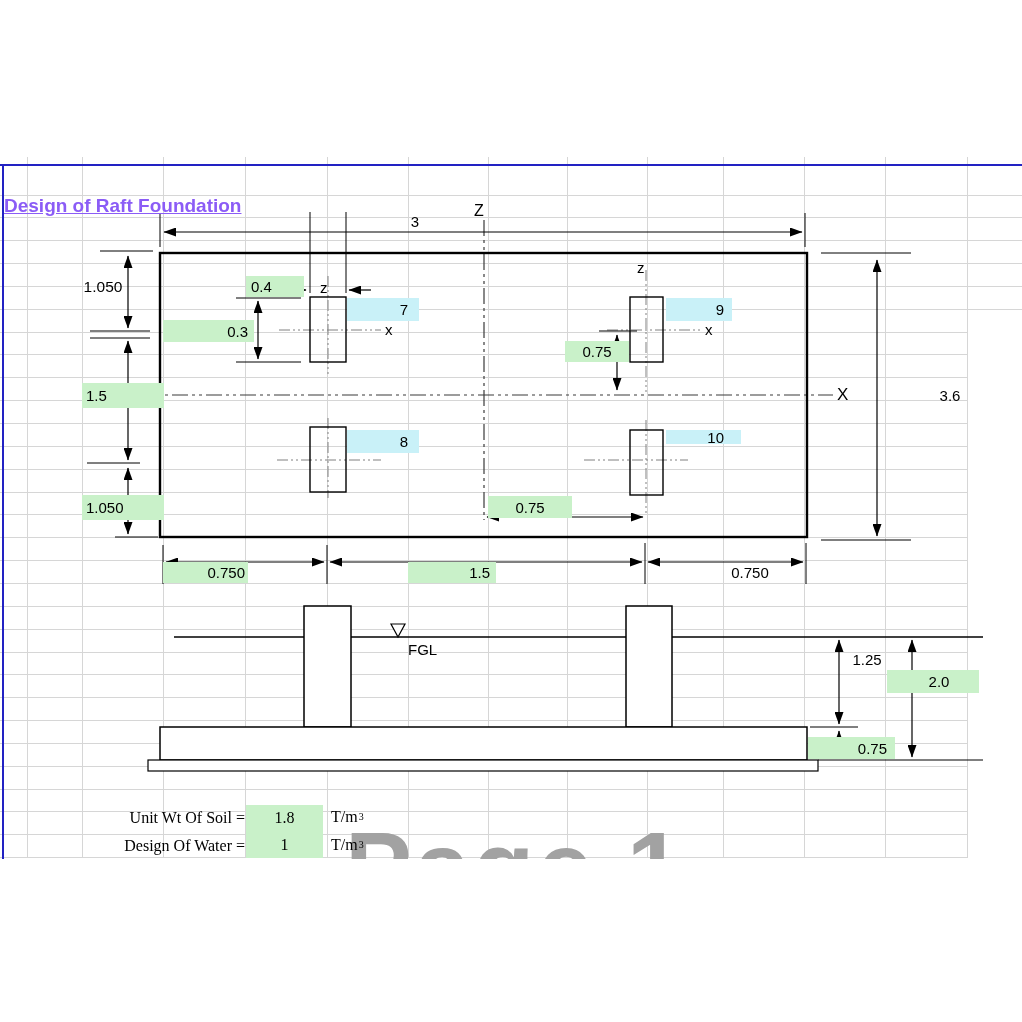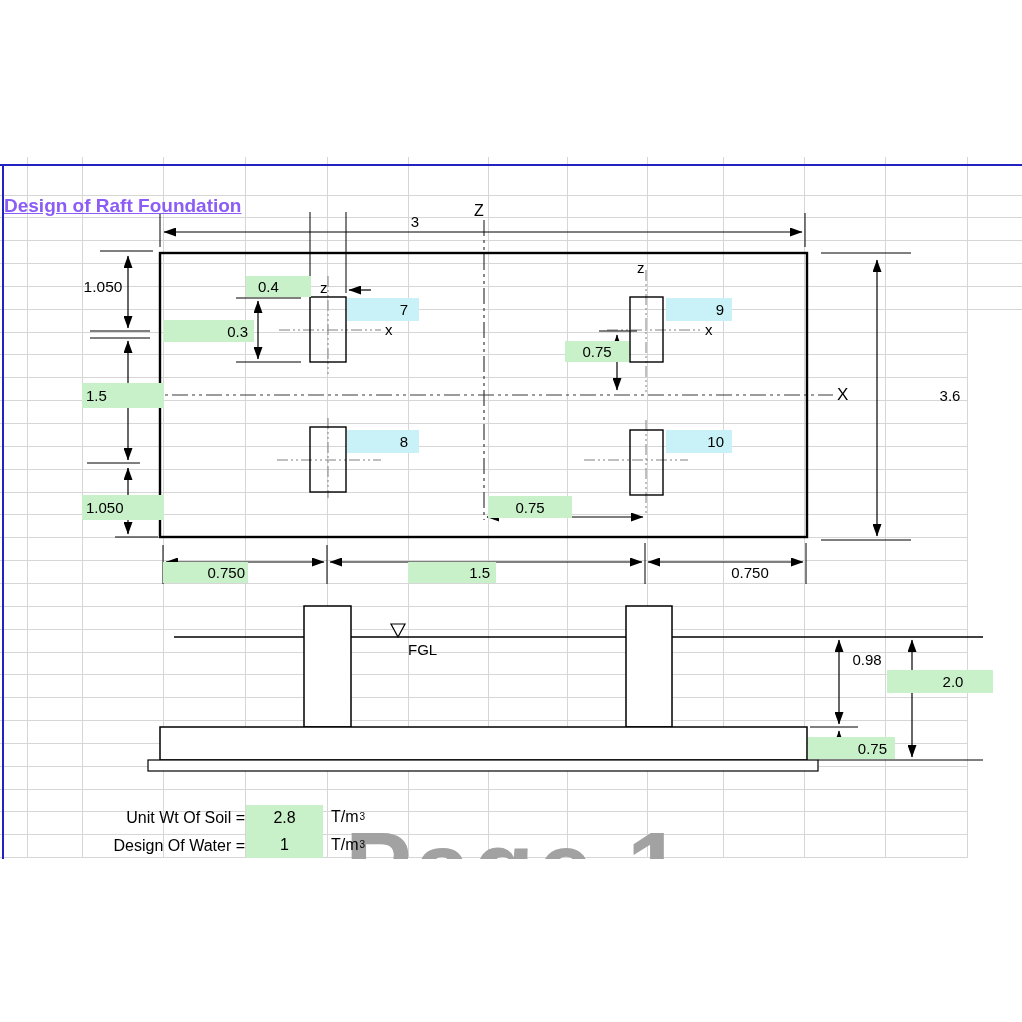--- a/index.html
+++ b/index.html
@@ -14,21 +14,21 @@
   .dim{stroke:#000;stroke-width:1.2;fill:none;marker-start:url(#mS);marker-end:url(#mE);}
   .dima{stroke:#000;stroke-width:1.2;fill:none;marker-end:url(#mE);}
   .axis{stroke:#3a3a3a;stroke-width:1.2;fill:none;stroke-dasharray:16 4 3 4 3 4;}
   .cl{stroke:#808080;stroke-width:1;fill:none;stroke-dasharray:11 3 2 3 2 3;}
   .lbl{position:absolute;color:#000;font-size:15px;line-height:19px;white-space:nowrap;}
   .cell{position:absolute;display:flex;align-items:center;font-size:15px;color:#000;white-space:nowrap;}
   .hl-g{background:#c9f1c9;}
   .hl-c{background:#c9f1f8;}
   .al-r{justify-content:flex-end;}
   .al-c{justify-content:center;}
-  .serif{font-family:Liberation Sans, sans-serif;font-size:16px;text-align:right;}
+  .serif{font-family:Liberation Serif, serif;font-size:16px;text-align:right;}
   .title{position:absolute;left:4px;top:167px;font-size:19px;font-weight:bold;
          text-decoration:underline;color:#8b5cf6;margin-top:28px;}
   .border-top{position:absolute;left:0;top:164px;width:1022px;height:2px;background:#2222c3;}
   .border-left{position:absolute;left:2px;top:164px;width:2px;height:695px;background:#2222c3;}
   .watermark{position:absolute;left:345px;top:817px;width:450px;height:42px;overflow:hidden;
              font-size:100px;font-weight:bold;color:#a2a2a2;letter-spacing:3px;line-height:100px;}
   sup.u3{font-size:10px;position:relative;top:-1px;margin-left:1px;}
 </style>
 </head>
 <body>
@@ -182,47 +182,47 @@
   <div class="border-top"></div>
   <div class="border-left"></div>
 
   <div class="watermark">Page 1</div>
 
   <div class="title">Design of Raft Foundation</div>
 
   <div class="lbl" style="left:474px;top:201px;font-size:16px">Z</div>
   <div class="cell al-c" style="left:396px;top:212px;width:38px;height:18px">3</div>
   <div class="cell al-c" style="left:76px;top:278px;width:54px;height:18px;font-size:15.5px">1.050</div>
-  <div class="cell hl-g" style="left:246px;top:276px;width:53px;height:21px;padding-left:12px">0.4</div>
+  <div class="cell hl-g" style="left:246px;top:276px;width:53px;height:21px;padding-left:5px">0.4</div>
   <div class="lbl" style="left:320px;top:278px">z</div>
   <div class="cell hl-g al-r" style="left:163px;top:320px;width:85px;height:22px;padding-right:6px">0.3</div>
   <div class="cell hl-c al-r" style="left:347px;top:298px;width:61px;height:23px;padding-right:11px">7</div>
   <div class="lbl" style="left:385px;top:320px">x</div>
   <div class="lbl" style="left:637px;top:258px">z</div>
   <div class="cell hl-c al-r" style="left:666px;top:298px;width:58px;height:23px;padding-right:8px">9</div>
   <div class="lbl" style="left:705px;top:320px">x</div>
   <div class="cell hl-g al-c" style="left:565px;top:341px;width:64px;height:21px">0.75</div>
   <div class="cell hl-g" style="left:82px;top:383px;width:78px;height:25px;padding-left:4px">1.5</div>
   <div class="lbl" style="left:837px;top:385px;font-size:17px">X</div>
   <div class="cell al-c" style="left:928px;top:386px;width:44px;height:18px;font-size:15px">3.6</div>
   <div class="cell hl-c al-r" style="left:347px;top:430px;width:61px;height:23px;padding-right:11px">8</div>
-  <div class="cell hl-c al-r" style="left:666px;top:430px;width:58px;height:23px;padding-right:8px">10</div>
+  <div class="cell hl-c al-r" style="left:666px;top:430px;width:58px;height:14px;padding-right:17px">10</div>
   <div class="cell hl-g" style="left:82px;top:495px;width:78px;height:25px;padding-left:4px">1.050</div>
   <div class="cell hl-g al-c" style="left:488px;top:496px;width:84px;height:22px">0.75</div>
   <div class="cell hl-g al-r" style="left:163px;top:562px;width:82px;height:21px;padding-right:3px">0.750</div>
   <div class="cell hl-g al-r" style="left:408px;top:562px;width:82px;height:21px;padding-right:6px">1.5</div>
   <div class="cell al-c" style="left:718px;top:563px;width:64px;height:19px">0.750</div>
 
   <div class="lbl" style="left:408px;top:640px">FGL</div>
-  <div class="cell al-c" style="left:845px;top:650px;width:44px;height:19px">0.98</div>
-  <div class="cell hl-g al-c" style="left:887px;top:670px;width:80px;height:23px;padding-left:26px">2.0</div>
+  <div class="cell al-c" style="left:845px;top:650px;width:44px;height:19px">1.25</div>
+  <div class="cell hl-g al-c" style="left:887px;top:670px;width:80px;height:23px;padding-left:12px">2.0</div>
   <div class="cell hl-g al-r" style="left:808px;top:737px;width:79px;height:22px;padding-right:8px">0.75</div>
 
   <div class="cell al-r serif" style="left:58px;top:808px;width:187px;height:20px">Unit Wt Of Soil =</div>
-  <div class="cell hl-g al-c serif" style="left:246px;top:805px;width:77px;height:26px">2.8</div>
+  <div class="cell hl-g al-c serif" style="left:246px;top:805px;width:77px;height:26px">1.8</div>
   <div class="cell serif" style="left:331px;top:806px;width:60px;height:22px">
     <span>T/m</span>
       <sup class="u3">3</sup>
   </div>
   <div class="cell al-r serif" style="left:58px;top:836px;width:187px;height:20px">Design Of Water =</div>
   <div class="cell hl-g al-c serif" style="left:246px;top:831px;width:77px;height:27px">1</div>
   <div class="cell serif" style="left:331px;top:834px;width:60px;height:22px">
     <span>T/m</span>
       <sup class="u3">3</sup>
   </div>

